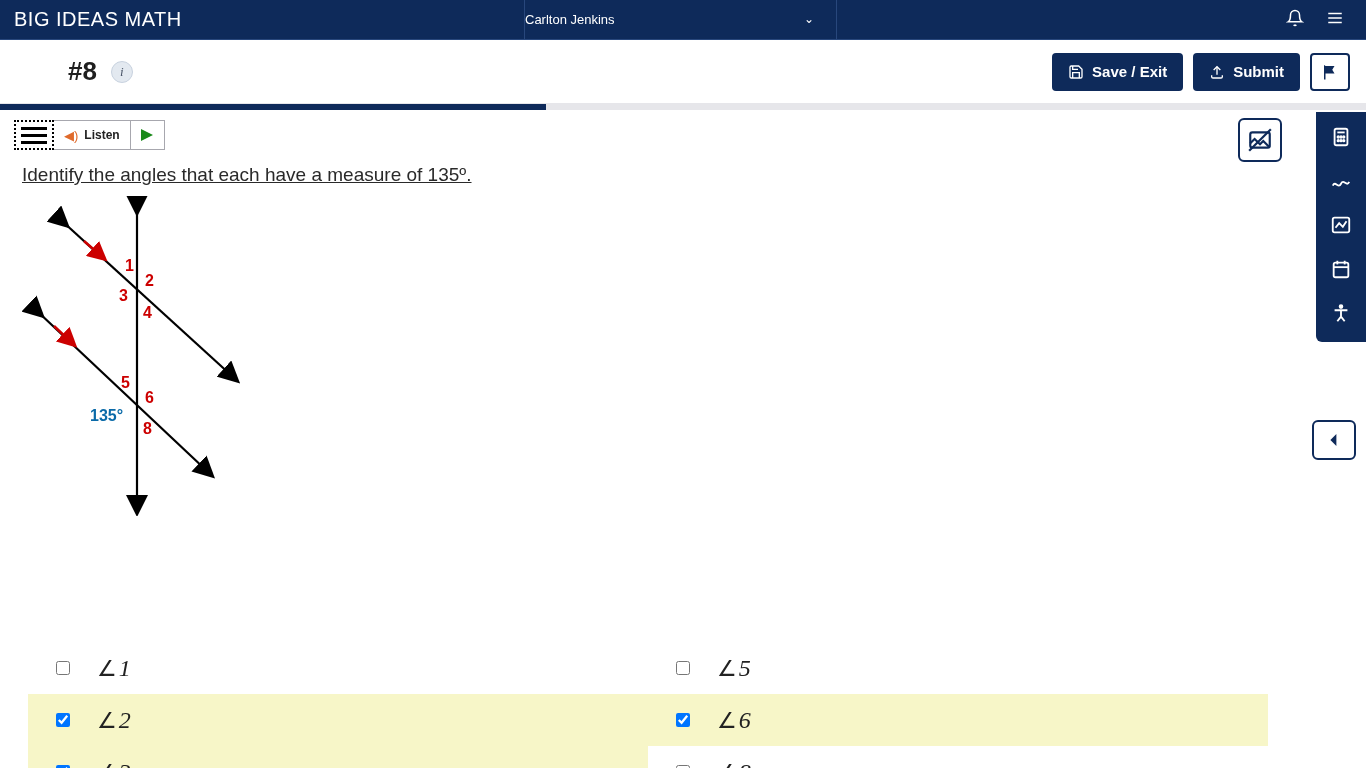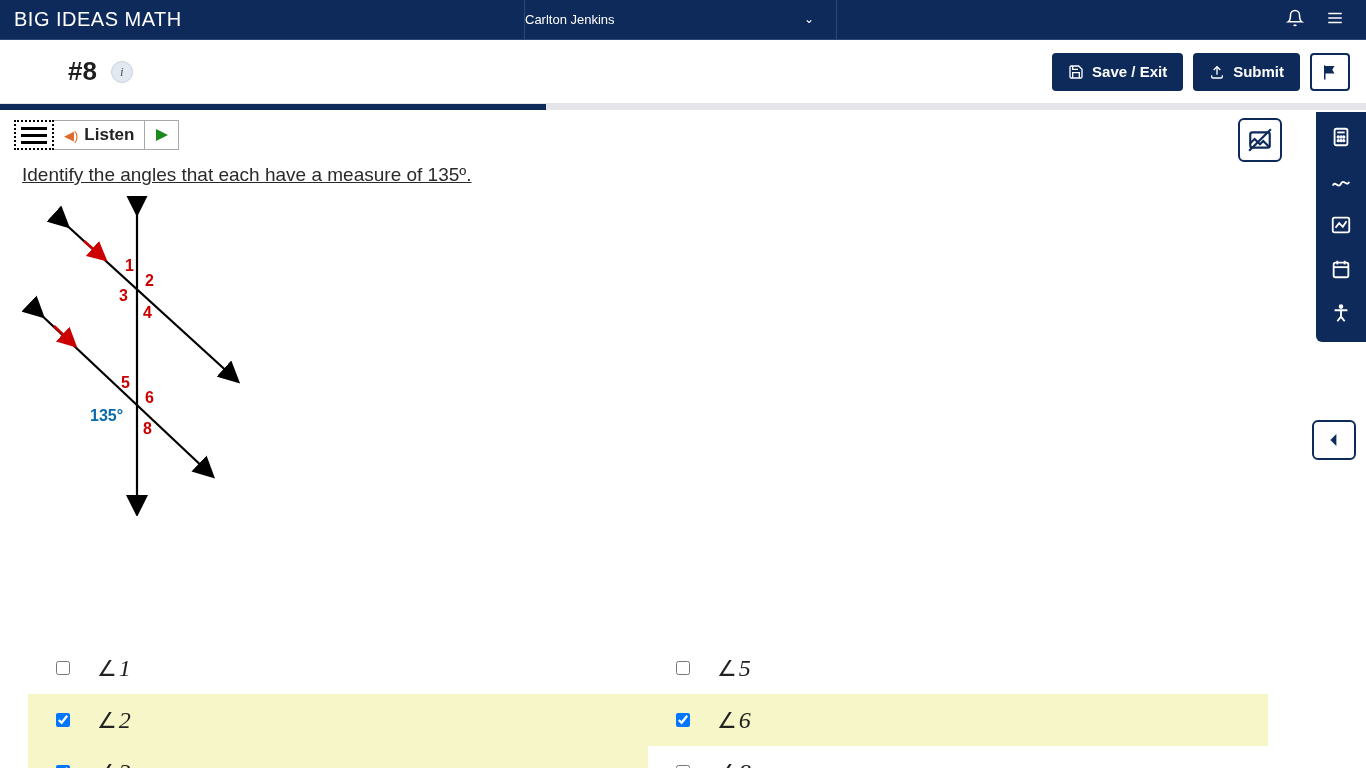--- a/index.html
+++ b/index.html
@@ -107,21 +107,21 @@
     width:40px;height:30px;border:2px dotted #000;
     display:flex;flex-direction:column;justify-content:center;gap:4px;
     padding:3px 5px;
   }
   .listen-menu span{height:3px;background:#000;display:block;}
   .listen-main{
     height:30px;border:1px solid #a7a7ae;border-left:none;
     display:flex;align-items:center;gap:6px;padding:0 10px;background:#fff;
   }
   .listen-main .snd{color:#e06a2b;font-size:13px;}
-  .listen-main .lbl{font-size:17px;font-weight:700;}
+  .listen-main .lbl{font-size:12px;font-weight:700;}
   .listen-play{
     width:34px;height:30px;border:1px solid #a7a7ae;border-left:none;
     display:flex;align-items:center;justify-content:center;background:#fff;
   }
   .listen-play svg{fill:#1a8a1a;}
 
   .noimg-box{
     position:absolute;right:24px;top:6px;
     width:44px;height:44px;border:2px solid var(--navy);border-radius:6px;
     display:flex;align-items:center;justify-content:center;

